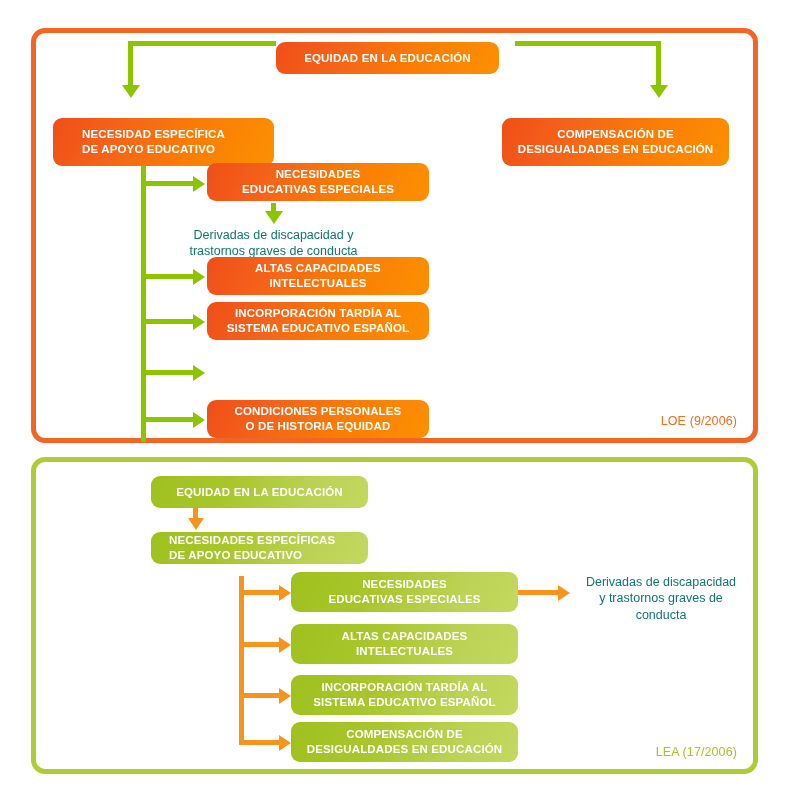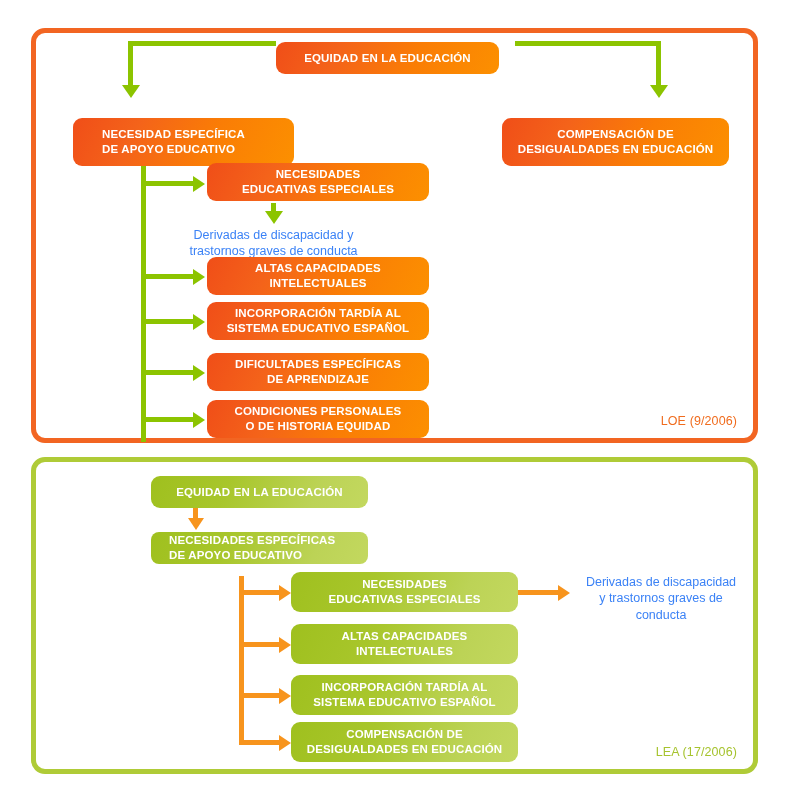--- a/index.html
+++ b/index.html
@@ -81,21 +81,21 @@
   .node.orange {
     background: linear-gradient(115deg, #F04E18 0%, #F4631A 28%, #FA7D05 62%, #FC9000 100%);
   }
   .node.green {
     background: linear-gradient(115deg, #9FC01E 0%, #A8C62B 35%, #BCD356 75%, #C3D85F 100%);
   }
 
   
   .note {
     position: absolute;
-    color: #3b82f6;
+    color: #0f766e;
     font-size: 12.5px;
     line-height: 1.3;
     white-space: pre-line;
   }
   .note.centered { text-align: center; }
   .note.left { text-align: center; }
 
   
   .seg {
     position: absolute;
@@ -139,21 +139,21 @@
     <div class="seg" style="left:92px; top:8px; width:148px; height:5px;"></div>
     <div class="seg" style="left:92px; top:8px; width:5px; height:44px;"></div>
     <div class="arrow down green" style="left:85.5px; top:52px;"></div>
 
     <div class="seg" style="left:479px; top:8px; width:146px; height:5px;"></div>
     <div class="seg" style="left:620px; top:8px; width:5px; height:44px;"></div>
     <div class="arrow down green" style="left:613.5px; top:52px;"></div>
 
     <div class="node orange" style="left:240px; top:9px; width:223px; height:32px;">EQUIDAD EN LA EDUCACIÓN</div>
 
-    <div class="node orange" style="left:37px; top:85px; width:221px; height:48px; justify-content:flex-start; text-align:left; padding-left:29px;">NECESIDAD ESPECÍFICA
+    <div class="node orange" style="left:17px; top:85px; width:221px; height:48px; justify-content:flex-start; text-align:left; padding-left:29px;">NECESIDAD ESPECÍFICA
 DE  APOYO EDUCATIVO</div>
 
     <div class="node orange" style="left:466px; top:85px; width:227px; height:48px;">COMPENSACIÓN DE
 DESIGUALDADES EN EDUCACIÓN</div>
 
     <div class="seg" style="left:105px; top:133px; width:5px; height:276px;"></div>
 
     <div class="seg" style="left:105px; top:148px; width:52px; height:5px;"></div>
     <div class="arrow right green" style="left:157px; top:142.5px;"></div>
 
@@ -176,37 +176,35 @@
     <div class="arrow down green" style="left:228.5px; top:178px;"></div>
     <div class="note centered" style="left:130px; top:194px; width:215px;">Derivadas de discapacidad y
 trastornos graves de conducta</div>
 
     <div class="node orange" style="left:171px; top:224px; width:222px; height:38px;">ALTAS CAPACIDADES
 INTELECTUALES</div>
 
     <div class="node orange" style="left:171px; top:269px; width:222px; height:38px;">INCORPORACIÓN TARDÍA AL
 SISTEMA EDUCATIVO ESPAÑOL</div>
 
-    <div class="node orange" style="left:171px; top:320px; width:222px; height:38px;">DIFICULTADES ESPECÍFICAS
-DE APRENDIZAJE</div>
 
     <div class="node orange" style="left:171px; top:367px; width:222px; height:38px;">CONDICIONES PERSONALES
 O DE HISTORIA EQUIDAD</div>
 
     <div class="panel-caption caption-loe">LOE (9/2006)</div>
   </div>
 
   <div class="panel panel-lea">
 
     <div class="node green" style="left:115px; top:14px; width:217px; height:32px;">EQUIDAD EN LA EDUCACIÓN</div>
 
     <div class="seg orange-line" style="left:157px; top:46px; width:5px; height:10px;"></div>
     <div class="arrow down orange" style="left:151.5px; top:56px;"></div>
 
-    <div class="node green" style="left:115px; top:70px; width:217px; height:32px; justify-content:flex-start; text-align:left; padding-left:18px;border-radius:8px;">NECESIDADES ESPECÍFICAS
+    <div class="node green" style="left:115px; top:70px; width:217px; height:32px; justify-content:flex-start; text-align:left; padding-left:18px;">NECESIDADES ESPECÍFICAS
 DE APOYO EDUCATIVO</div>
 
     <div class="seg orange-line" style="left:203px; top:114px; width:5px; height:169px;"></div>
 
     <div class="seg orange-line" style="left:203px; top:128px; width:40px; height:5px;"></div>
     <div class="arrow right orange" style="left:243px; top:122.5px;"></div>
 
     <div class="seg orange-line" style="left:203px; top:180px; width:40px; height:5px;"></div>
     <div class="arrow right orange" style="left:243px; top:174.5px;"></div>
 

